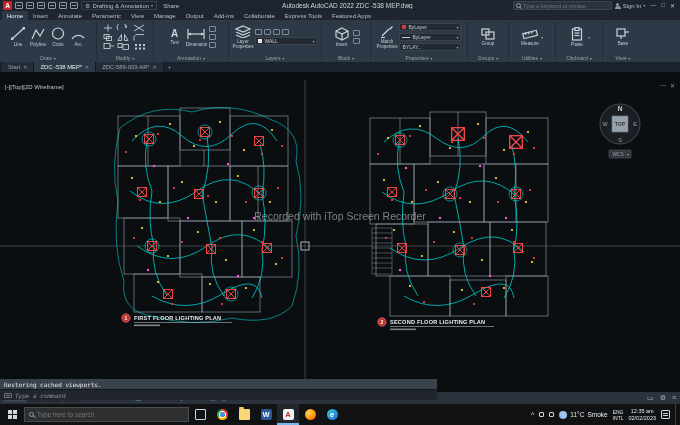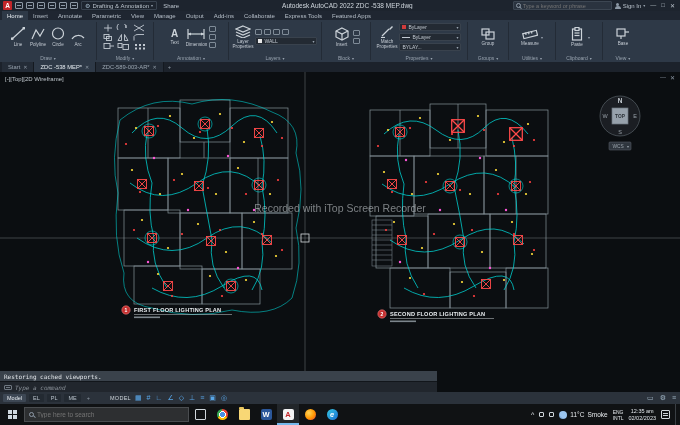--- a/index.html
+++ b/index.html
@@ -57,21 +57,21 @@
 
   
   .filetabsrow{position:absolute;left:0;top:62px;width:680px;height:10px;background:#1c222b;display:flex;align-items:stretch;padding-left:2px;font-size:5.8px;color:#9aa5b0}
   .ftabs{display:contents}
   .ftab{display:flex;align-items:center;gap:3px;padding:0 6px;border-right:1px solid #141920;background:#242c37}
   .ftab.active{background:#2e3947;color:#e3e9ee}
   .ftab .x{font-size:5px;color:#8d98a4}
   .newtab{display:flex;align-items:center;padding:0 4px;color:#8d98a4}
 
   
-  .drawing{position:absolute;left:0;top:72px;width:680px;height:320px;background:#0b0e11;overflow:hidden}
+  .drawing{position:absolute;left:0;top:80px;width:680px;height:320px;background:#0b0e11;overflow:hidden}
   .vplabel{position:absolute;left:5px;top:4px;font-size:6px;color:#c0c7cd;z-index:5}
   .vpctl{position:absolute;right:5px;top:2px;z-index:5;display:flex;gap:4px;color:#8d98a4;font-size:6px}
   .watermark{position:absolute;left:50%;top:130px;transform:translateX(-50%);font-size:10.5px;color:rgba(215,220,224,0.55);z-index:4;white-space:nowrap}
   .cmdline{position:absolute;left:0;bottom:0;width:437px;z-index:6;font-family:"DejaVu Sans Mono",monospace}
   .cmdhist{height:10px;background:#3a424b;color:#dfe3e7;font-size:6px;display:flex;align-items:center;padding:0 4px}
   .cmdinput{height:11px;background:#21262d;border-top:1px solid #12161b;color:#8b929a;font-size:6px;display:flex;align-items:center;gap:3px;padding:0 4px}
   .kbd{width:8px;height:5px;border:1px solid #6f7882;border-radius:1px;position:relative}
   .kbd::after{content:"";position:absolute;left:1px;top:1px;width:4px;height:1px;background:#6f7882}
   .cmdhint{font-style:italic}
 

